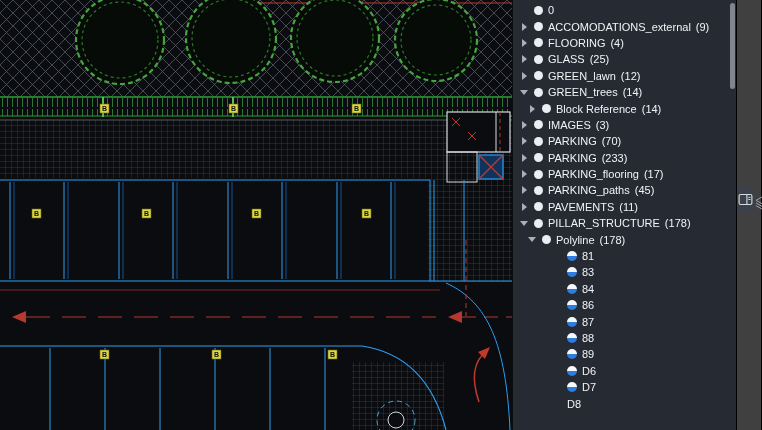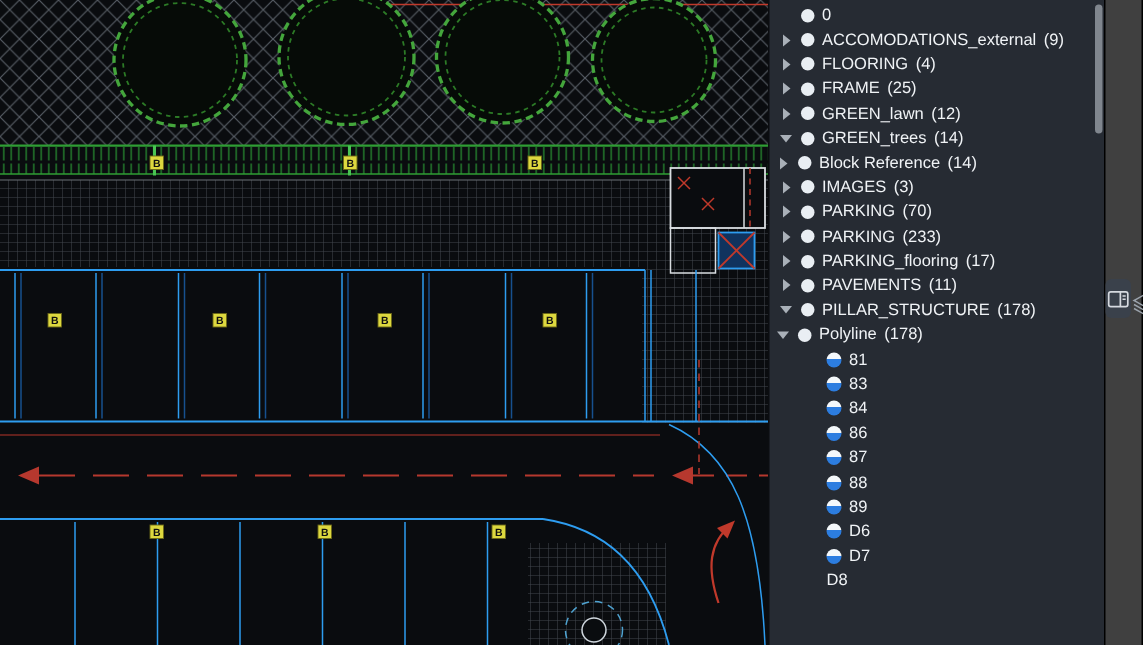--- a/index.html
+++ b/index.html
@@ -7,22 +7,22 @@
   .app{display:flex;width:762px;height:430px;}
 
   
   .canvas-wrap{width:512px;height:430px;position:relative;background:#0a0c0f;flex:0 0 512px;overflow:hidden;}
   .canvas-wrap svg{display:block;}
 
   
   .panel{width:224px;flex:0 0 224px;background:#262b33;position:relative;border-left:1px solid #0b0d10;box-sizing:border-box;overflow:hidden;color:#f0f3f6;}
   .tree{padding-top:2px;}
   .row{display:flex;align-items:center;height:16.4px;gap:5px;padding-left:6px;white-space:nowrap;cursor:default;}
-  .row.lvl1{padding-left:4px;}
-  .row.leaf{padding-left:38px;}
+  .row.lvl1{padding-left:14px;}
+  .row.leaf{padding-left:54px;}
   .lbl,.cnt{font-size:11px;line-height:16px;}
   .arrow{flex:0 0 10px;height:10px;display:flex;align-items:center;justify-content:center;}
   .arrow.collapsed::before{content:"";display:block;border-left:5px solid #a9b0b8;border-top:4px solid transparent;border-bottom:4px solid transparent;}
   .arrow.expanded::before{content:"";display:block;border-top:5px solid #a9b0b8;border-left:4px solid transparent;border-right:4px solid transparent;}
   .arrow.hide::before{content:none;}
   .dot{width:9px;height:9px;border-radius:50%;background:#e9eef3;flex:0 0 9px;}
   .sphere{width:10px;height:10px;border-radius:50%;background:linear-gradient(180deg,#f4f8fb 46%,#2c7de0 46%);flex:0 0 10px;}
   .scrollbar{position:absolute;right:1px;top:3px;width:5px;height:86px;border-radius:3px;background:#80868e;}
 
   
@@ -225,21 +225,21 @@
         </div>
       <div class="row">
           <span class="arrow collapsed"></span>
           <span class="dot"></span>
           <span class="lbl">FLOORING</span>
           <span class="cnt">(4)</span>
         </div>
       <div class="row">
           <span class="arrow collapsed"></span>
           <span class="dot"></span>
-          <span class="lbl">FRAME</span>
+          <span class="lbl">GLASS</span>
           <span class="cnt">(25)</span>
         </div>
       <div class="row">
           <span class="arrow collapsed"></span>
           <span class="dot"></span>
           <span class="lbl">GREEN_lawn</span>
           <span class="cnt">(12)</span>
         </div>
       <div class="row">
           <span class="arrow expanded"></span>
@@ -269,20 +269,26 @@
           <span class="arrow collapsed"></span>
           <span class="dot"></span>
           <span class="lbl">PARKING</span>
           <span class="cnt">(233)</span>
         </div>
       <div class="row">
           <span class="arrow collapsed"></span>
           <span class="dot"></span>
           <span class="lbl">PARKING_flooring</span>
           <span class="cnt">(17)</span>
+        </div>
+      <div class="row">
+          <span class="arrow collapsed"></span>
+          <span class="dot"></span>
+          <span class="lbl">PARKING_paths</span>
+          <span class="cnt">(45)</span>
         </div>
       <div class="row">
           <span class="arrow collapsed"></span>
           <span class="dot"></span>
           <span class="lbl">PAVEMENTS</span>
           <span class="cnt">(11)</span>
         </div>
       <div class="row">
           <span class="arrow expanded"></span>
           <span class="dot"></span>

